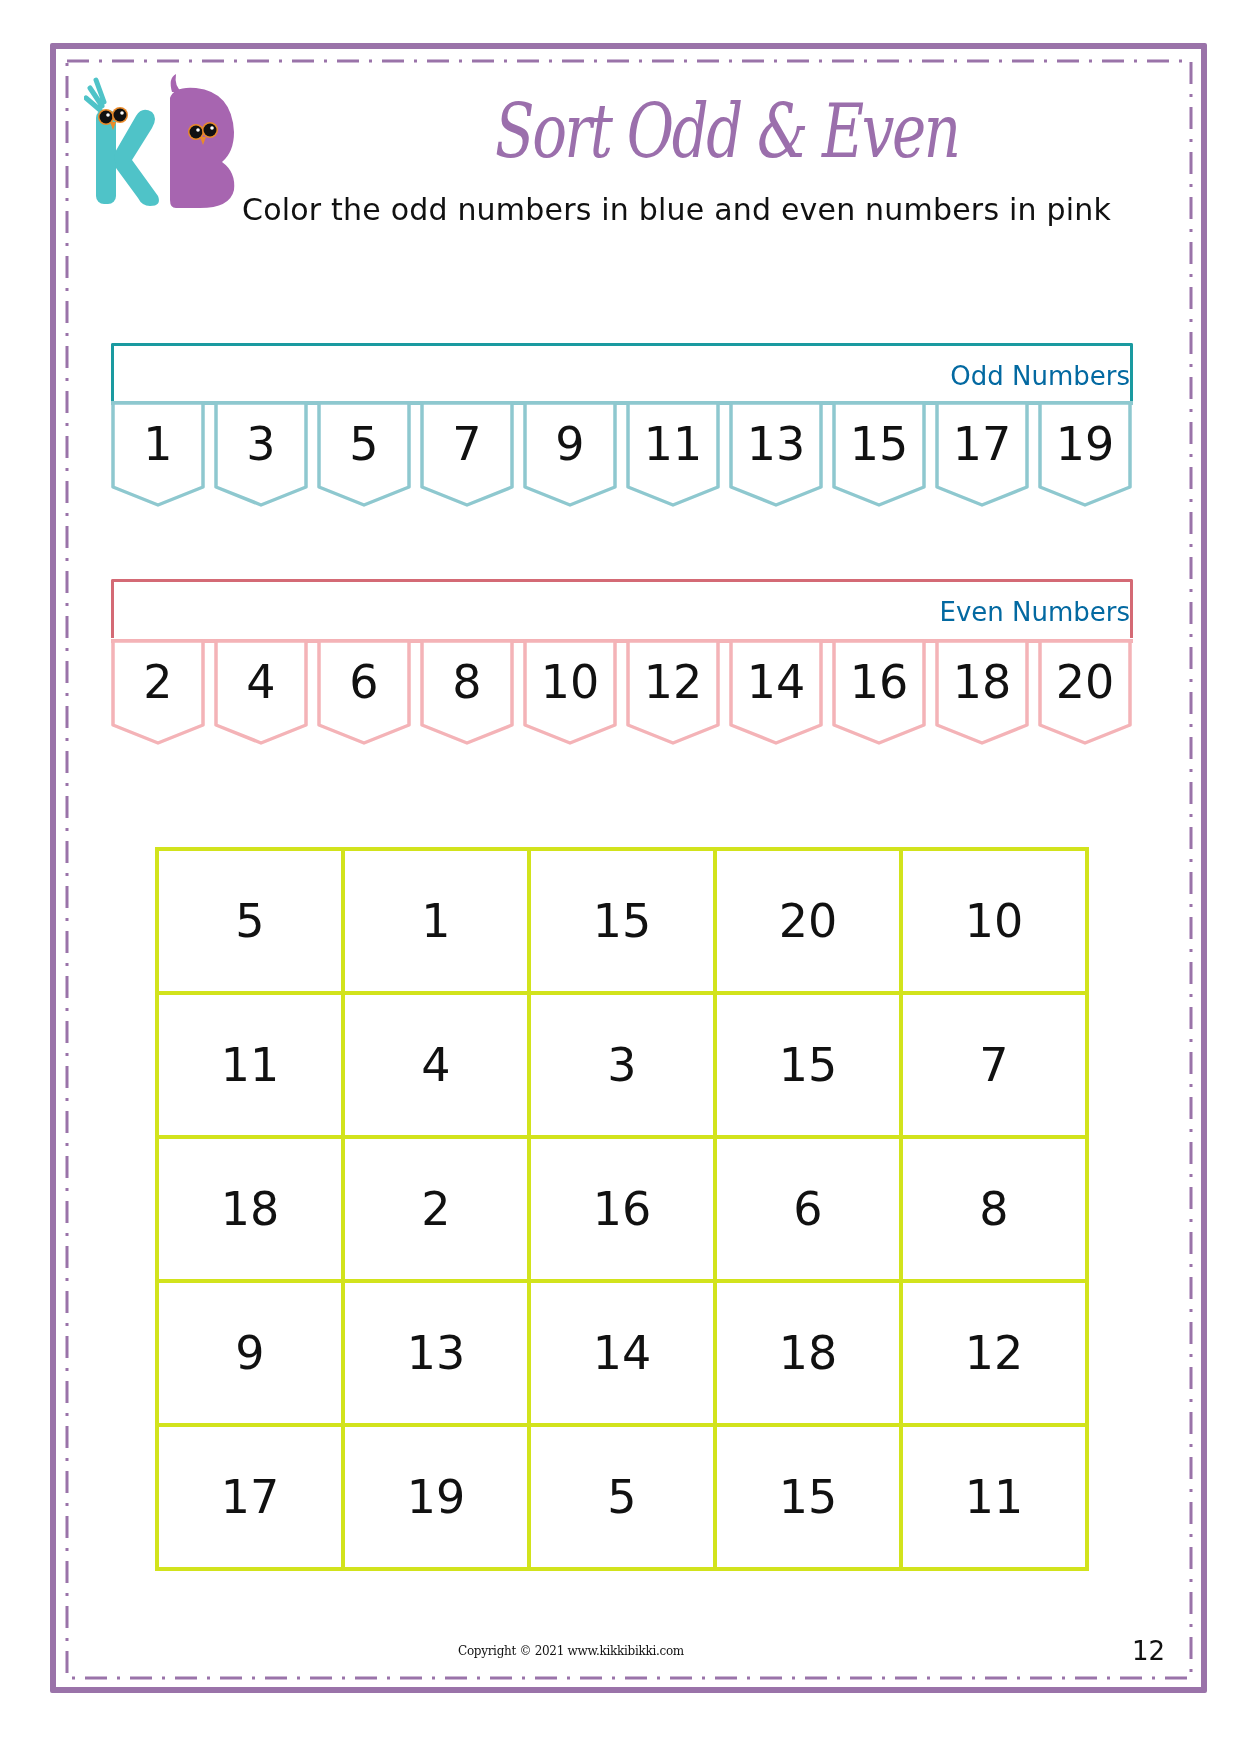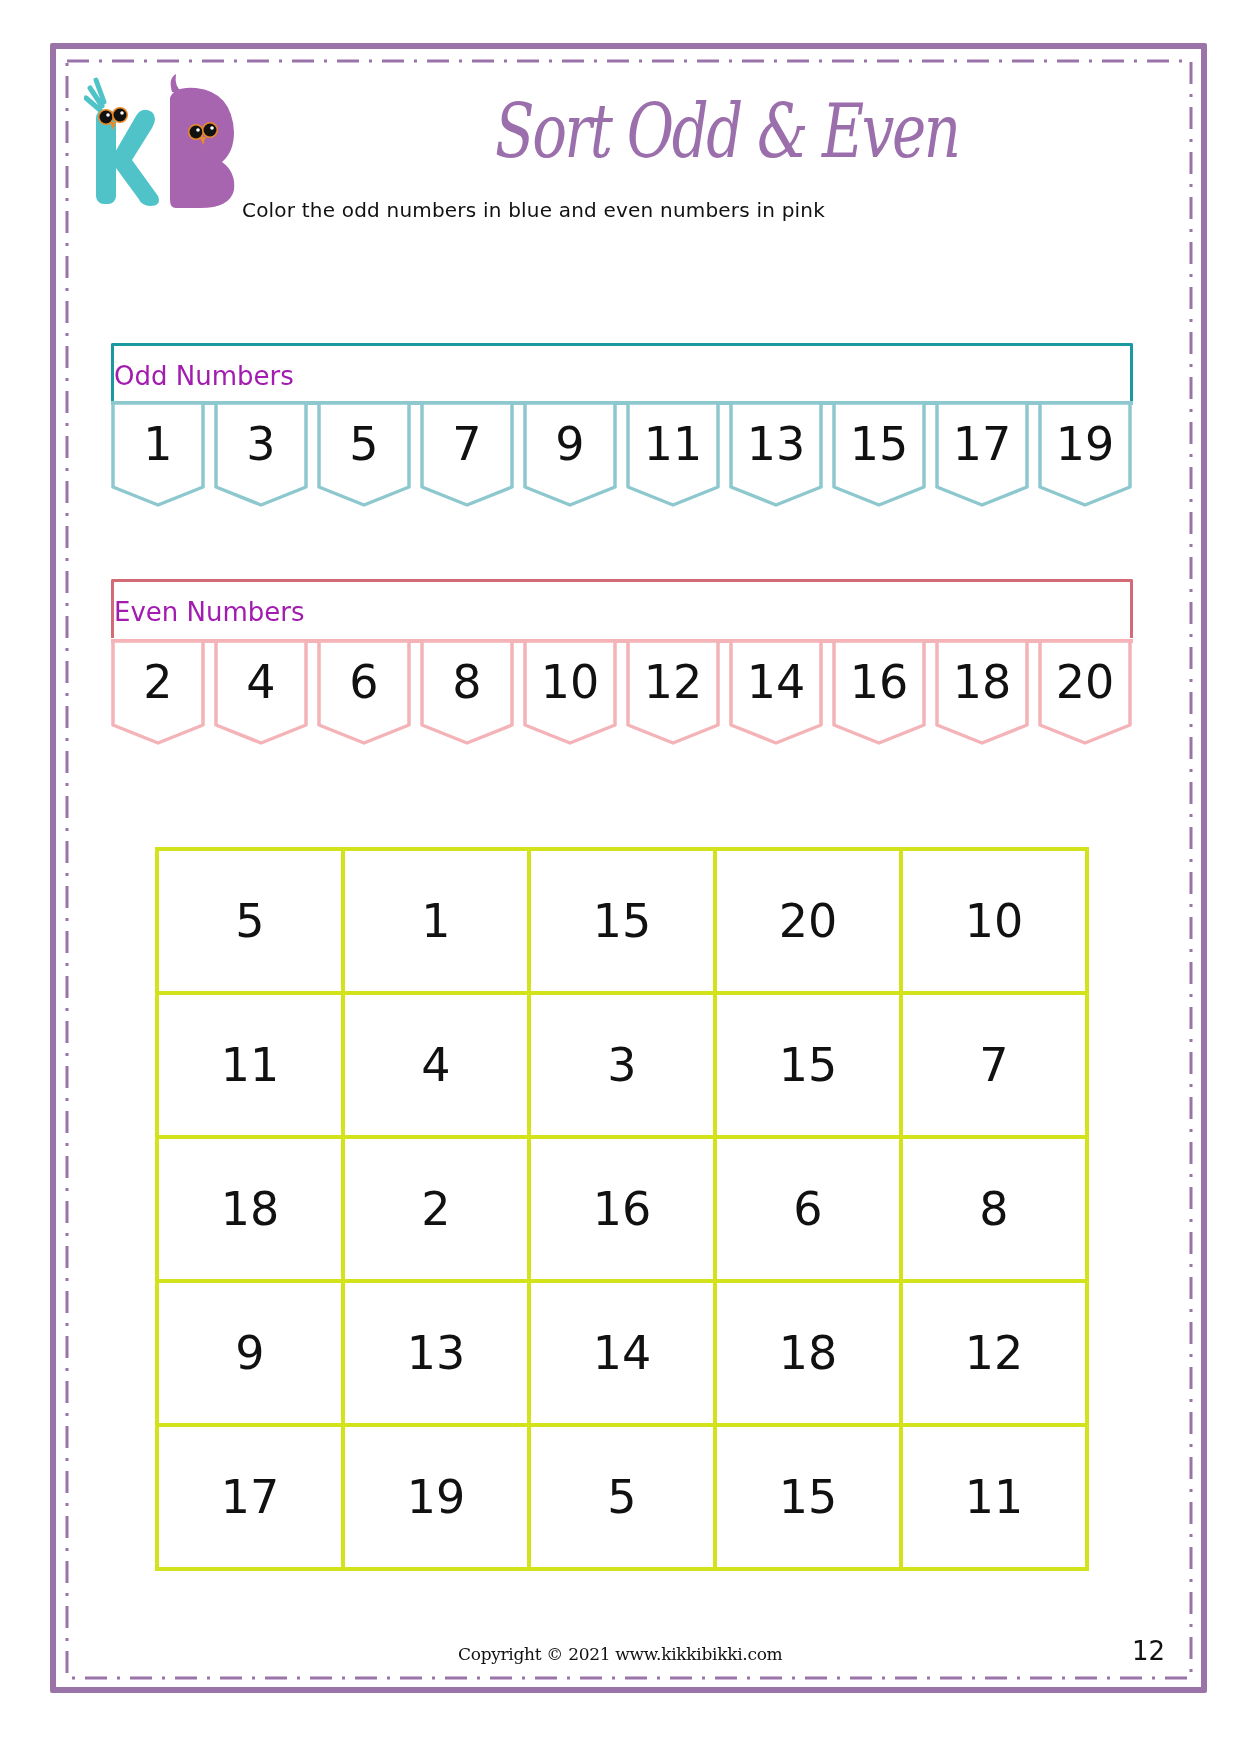--- a/index.html
+++ b/index.html
@@ -2,34 +2,34 @@
 <html><head>
 <meta charset="utf-8">
 <style>
   html, body { margin: 0; padding: 0; background: #ffffff; }
   body { width: 1244px; height: 1755px; position: relative; overflow: hidden; font-family: "DejaVu Sans", sans-serif; color: #111; }
   .abs { position: absolute; }
   #outer-border { left: 50px; top: 43px; width: 1145px; height: 1638px; border: 6px solid #9a73a9; border-radius: 2px; }
   #inner-dash { left: 60px; top: 54px; width: 1138px; height: 1630px; }
   #logo { left: 84px; top: 72px; width: 160px; height: 140px; }
   #title { left: 440px; top: 86px; width: 500px; text-align: center; font-family: "DejaVu Serif", serif; font-style: italic; font-size: 74px; color: #9b6fac; letter-spacing: -3px; transform: scaleX(0.78); transform-origin: center; line-height: 90px; white-space: nowrap; }
-  #subtitle { left: 242px; top: 192px; font-size: 20px; color: #111; white-space: nowrap; line-height: 36px; letter-spacing: 0.2px; }
-  .band-header { position: absolute; left: 111px; width: 1016px; height: 56px; border: 3px solid; border-bottom: none; border-radius: 2px 2px 0 0; text-align: left; font-size: 26px; line-height: 60px; color: #a21caf; }
+  #subtitle { left: 242px; top: 192px; font-size: 30px; color: #111; white-space: nowrap; line-height: 36px; letter-spacing: 0.2px; }
+  .band-header { position: absolute; left: 111px; width: 1016px; height: 56px; border: 3px solid; border-bottom: none; border-radius: 2px 2px 0 0; text-align: right; font-size: 26px; line-height: 60px; color: #0369a1; }
   #odd-header { top: 343px; border-color: #1a9aa0; }
   #even-header { top: 579px; border-color: #d46a75; }
   .pennant-row { position: absolute; left: 111px; width: 1022px; height: 104px; }
   #odd-row { top: 401px; }
   #even-row { top: 639px; }
   .pennant { position: absolute; top: 0; width: 94px; height: 104px; }
   .pennant svg { position: absolute; left: 0; top: 0; }
   .pennant span { position: absolute; left: 0; top: 8px; width: 94px; text-align: center; font-size: 46px; line-height: 70px; color: #111; }
   .band-line { position: absolute; left: 111px; width: 1022px; height: 4px; }
   #grid-table { position: absolute; left: 155px; top: 847px; width: 934px; height: 724px; border-collapse: collapse; table-layout: fixed; }
   #grid-table td { border: 4px solid #d2e31c; text-align: center; vertical-align: middle; font-size: 46px; color: #111; padding: 0; height: 137px; }
-  #copyright { left: 458px; top: 1644px; font-family: "DejaVu Serif", serif; font-size: 17px; color: #111; white-space: nowrap; letter-spacing: -0.3px; }
+  #copyright { left: 458px; top: 1644px; font-family: "DejaVu Serif", serif; font-size: 12px; color: #111; white-space: nowrap; letter-spacing: -0.3px; }
   #page-number { left: 1132px; top: 1636px; font-size: 26px; color: #111; }
 </style>
 </head>
 <body>
 
 <div id="outer-border" class="abs"></div>
 
 <svg id="inner-dash" class="abs" width="1138" height="1630" viewBox="0 0 1138 1630">
   <rect x="7" y="7" width="1124" height="1617" fill="none" stroke="#9a73a9" stroke-width="3" stroke-dasharray="22,10,3,10"></rect>
 </svg>

